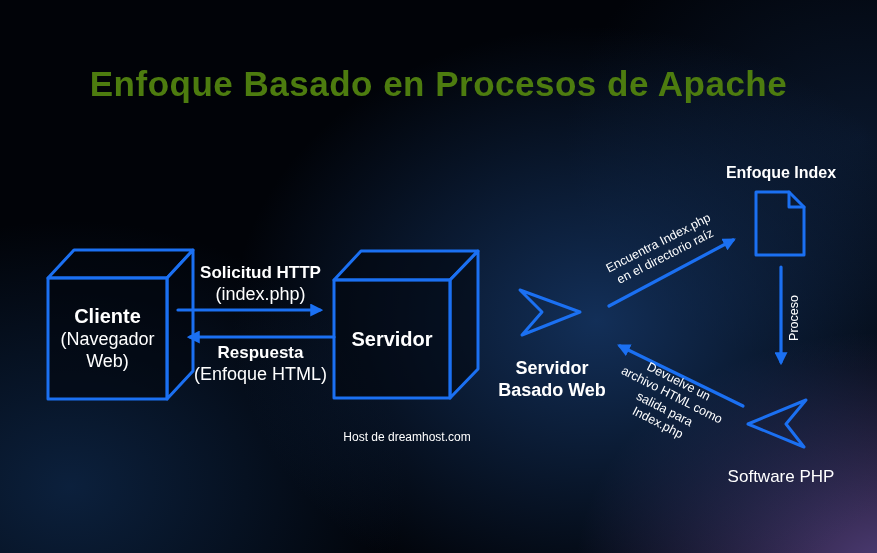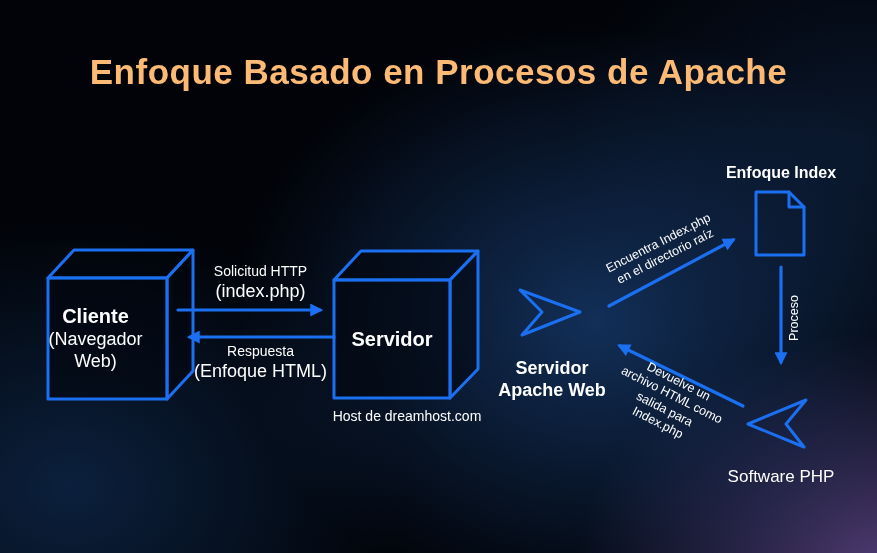--- a/index.html
+++ b/index.html
@@ -9,34 +9,34 @@
     background:
       radial-gradient(ellipse 520px 420px at 68% 58%, rgba(23,58,108,0.80), rgba(23,58,108,0) 70%),
       radial-gradient(ellipse 480px 380px at 8% 88%, rgba(15,42,78,0.75), rgba(15,42,78,0) 70%),
       radial-gradient(ellipse 430px 330px at 101% 103%, rgba(86,66,128,0.90), rgba(86,66,128,0) 72%),
       radial-gradient(ellipse 420px 330px at 98% 25%, rgba(14,32,60,0.65), rgba(14,32,60,0) 70%),
       #010308;
     color:#fff;
   }
   .abs{position:absolute;}
   #title{
-    left:0;top:52px;width:877px;text-align:center;
-    font-size:35px;font-weight:bold;letter-spacing:.5px;color:#fdba74;
+    left:0;top:64px;width:877px;text-align:center;
+    font-size:35px;font-weight:bold;letter-spacing:.5px;color:#4d7c0f;
   }
   svg.layer{position:absolute;left:0;top:0;width:877px;height:553px;}
   .cube-face{fill:rgba(2,5,13,.55);stroke:#1b70f2;stroke-width:3;stroke-linejoin:round;}
   .shape{fill:none;stroke:#1b70f2;stroke-width:3;stroke-linejoin:round;stroke-linecap:round;}
   .arrow{stroke:#1b70f2;stroke-width:3.2;stroke-linecap:round;}
   .node-label{display:flex;flex-direction:column;align-items:center;justify-content:center;text-align:center;}
   .big{font-size:20px;font-weight:bold;line-height:1.15;}
-  .mid{font-size:14px;font-weight:normal;line-height:1.2;}
+  .mid{font-size:17px;font-weight:bold;line-height:1.2;}
   .sub{font-size:18px;line-height:1.25;}
-  .caption{font-size:14px;}
+  .caption{font-size:12px;margin-top:22px;}
   .small-note{font-size:12.5px;line-height:1.22;text-align:center;}
-  #client-label{left:36px;top:278px;width:119px;height:121px;}
+  #client-label{left:48px;top:278px;width:119px;height:121px;}
   #request-label{left:183px;top:263px;width:155px;text-align:center;}
   #response-label{left:183px;top:343px;width:155px;text-align:center;}
   #server-label{left:334px;top:280px;width:116px;height:118px;}
   #host-caption{left:326px;top:408px;width:162px;text-align:center;}
   #apache-label{left:490px;top:357px;width:124px;text-align:center;font-size:18px;font-weight:bold;line-height:22px;}
   #index-title{left:713px;top:164px;width:136px;text-align:center;font-size:16px;font-weight:bold;}
   #php-title{left:708px;top:467px;width:146px;text-align:center;font-size:17px;font-weight:normal;}
   #find-label{left:577px;top:235px;width:170px;transform:rotate(-27deg);}
   #return-label{left:588px;top:372px;width:160px;transform:rotate(27deg);}
   #process-label{left:762px;top:308px;width:70px;height:20px;text-align:center;transform:rotate(-90deg);font-size:12.5px;}
@@ -100,21 +100,21 @@
 </div>
 
 <div id="server-label" class="abs node-label">
   <div class="big">Servidor</div>
 </div>
 
 <div id="host-caption" class="abs caption">Host de dreamhost.com</div>
 
 <div id="apache-label" class="abs">
   <div>Servidor</div>
-  <div>Apache Web</div>
+  <div>Basado Web</div>
 </div>
 
 <div id="index-title" class="abs">Enfoque Index</div>
 
 <div id="find-label" class="abs small-note">
   <div>Encuentra Index.php</div>
   <div>en el directorio raíz</div>
 </div>
 
 <div id="process-label" class="abs">Proceso</div>

